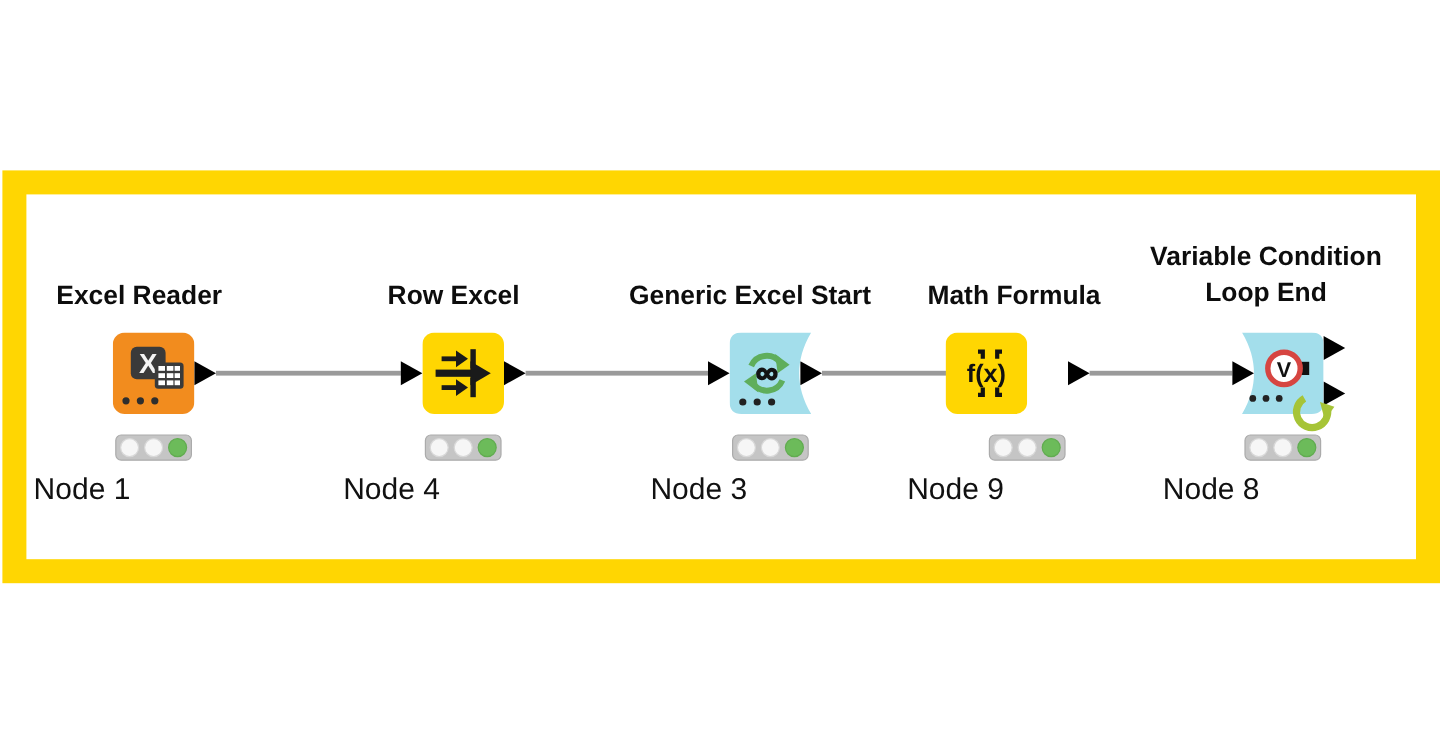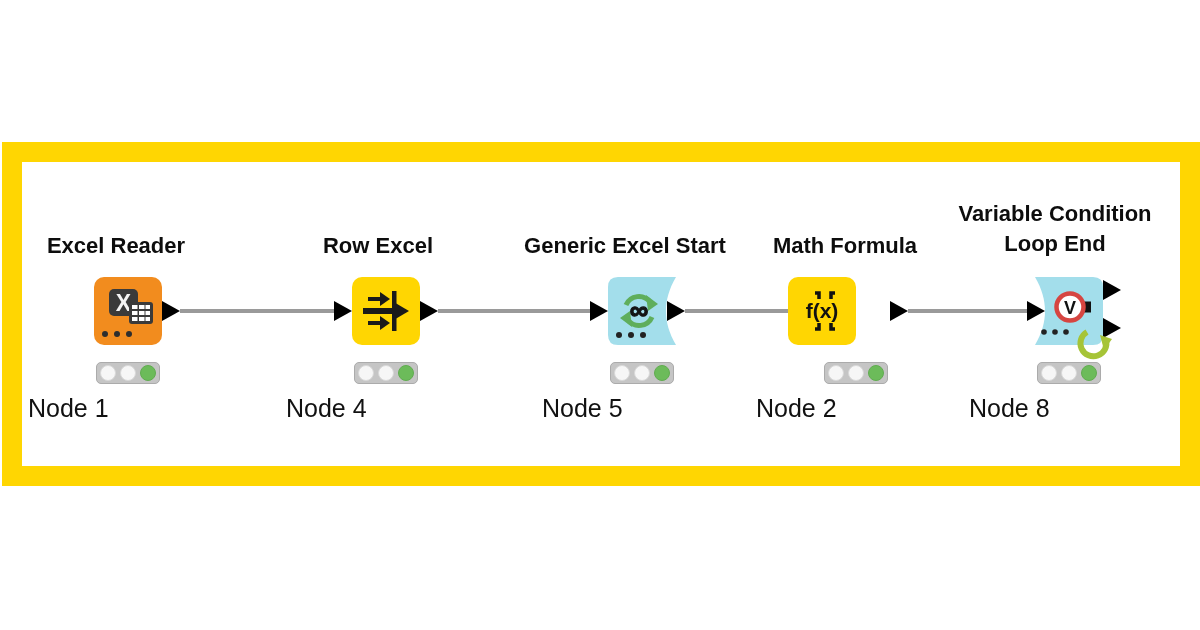--- a/index.html
+++ b/index.html
@@ -180,15 +180,15 @@
     <span class="light on"></span>
 </div>
 <div class="tl" style="left:1037px">
   <span class="light"></span>
     <span class="light"></span>
     <span class="light on"></span>
 </div>
 
 <div class="node-label" style="left:28px">Node 1</div>
 <div class="node-label" style="left:286px">Node 4</div>
-<div class="node-label" style="left:542px">Node 5</div>
-<div class="node-label" style="left:756px">Node 2</div>
+<div class="node-label" style="left:542px">Node 3</div>
+<div class="node-label" style="left:756px">Node 9</div>
 <div class="node-label" style="left:969px">Node 8</div>
 
 </body></html>

